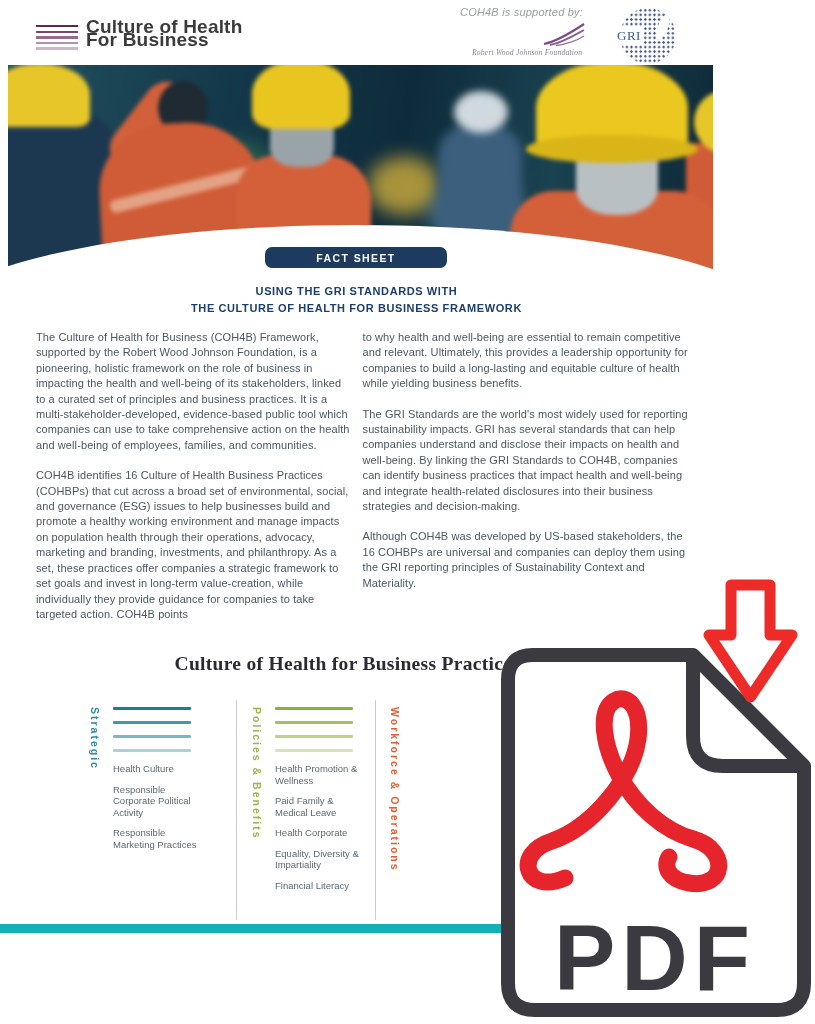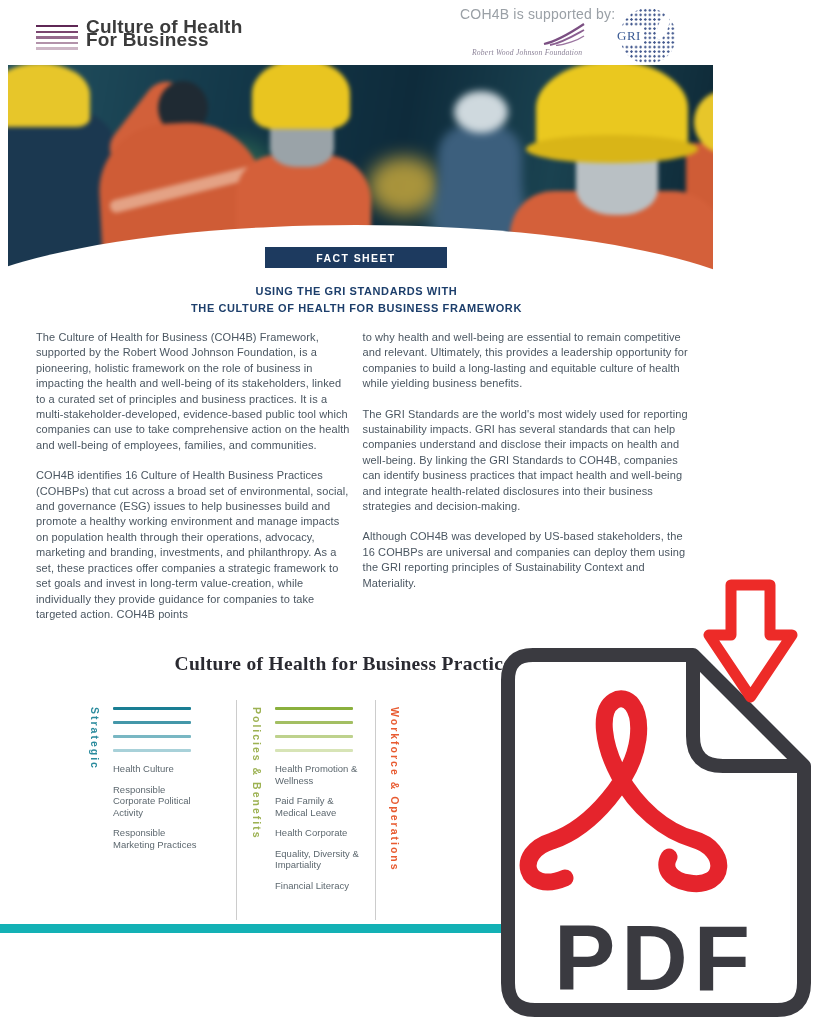--- a/index.html
+++ b/index.html
@@ -8,21 +8,21 @@
 
   
   .brand{position:absolute;left:36px;top:20px;display:flex;align-items:flex-start;}
   .brand-lines{width:42px;margin-top:5px;margin-right:8px;}
   .brand-lines div{height:2.4px;margin-bottom:3.2px;}
   .bl1{background:#5f2755;} .bl2{background:#7b4570;} .bl3{background:#966a8d;}
   .bl4{background:#b292aa;} .bl5{background:#cdb6c6;}
   .brand-text{font-size:19px;font-weight:bold;color:#3b3b3b;line-height:13px;letter-spacing:.2px;}
 
   .supported{position:absolute;left:460px;top:6px;width:240px;}
-  .supported-label{font-size:14px;color:#9aa0a6;letter-spacing:.2px;}
+  .supported-label{font-size:11px;color:#9aa0a6;letter-spacing:.2px;font-style:italic;}
   .rwjf{position:absolute;left:12px;top:16px;width:122px;font-style:italic;}
   .rwjf-icon{display:block;margin:0 0 2px 70px;}
   .rwjf-name{font-family:"Liberation Serif",serif;font-size:7.6px;color:#8c8398;letter-spacing:.2px;}
   .gri{position:absolute;left:160px;top:2px;width:56px;height:56px;}
   .gri-globe{position:absolute;inset:0;border-radius:50%;
      background-image:radial-gradient(#41578d 1.1px, rgba(0,0,0,0) 1.35px);
      background-size:4.6px 4.6px;}
   .gri-tag{position:absolute;left:-3px;top:19px;background:#fff;padding:1px 3px 1px 0;
      font-family:"Liberation Serif",serif;font-size:13px;color:#3a5a94;letter-spacing:.5px;}
   .gri-gap{position:absolute;right:8px;top:6px;width:10px;height:26px;background:#fff;border-radius:50%;transform:rotate(20deg);}
@@ -51,21 +51,21 @@
   .bgp-body{left:430px;top:60px;width:84px;height:155px;background:#3c5f7d;border-radius:30px 30px 0 0;filter:blur(4px);}
   .w4-helm{left:528px;top:-4px;width:152px;height:95px;background:#eac81f;border-radius:50% 50% 18% 18%;}
   .w4-brim{left:518px;top:70px;width:172px;height:28px;background:#d9b517;border-radius:50%;}
   .w4-hair{left:568px;top:92px;width:82px;height:58px;background:#b9c0c4;border-radius:0 0 45% 45%;}
   .w4-body{left:502px;top:126px;width:215px;height:95px;background:#d4603a;border-radius:44px 52px 0 0;}
   .w5-helm{left:686px;top:26px;width:60px;height:62px;background:#e7c62a;border-radius:50%;}
   .w5-body{left:678px;top:78px;width:60px;height:140px;background:#cf5c36;}
   .wave{position:absolute;left:-82px;top:160px;width:860px;height:200px;background:#ffffff;border-radius:50%;}
   .badge{position:absolute;left:257px;top:182px;width:182px;height:21px;background:#1d3a5f;
      color:#fff;font-size:10.5px;font-weight:bold;letter-spacing:1.4px;
-     display:flex;align-items:center;justify-content:center;}
+     display:flex;align-items:center;justify-content:center;border-radius:7px;}
 
   
   .title{position:absolute;left:0;top:283px;width:713px;text-align:center;
      color:#1c3e6b;font-size:11px;font-weight:bold;line-height:17px;letter-spacing:.6px;}
 
   
   .cols{position:absolute;left:36px;top:330px;width:660px;display:flex;}
   .col{font-size:11px;line-height:15.4px;color:#4a5661;letter-spacing:.1px;}
   .col-l{width:318px;margin-right:10px;}
   .col-r{width:335px;}

